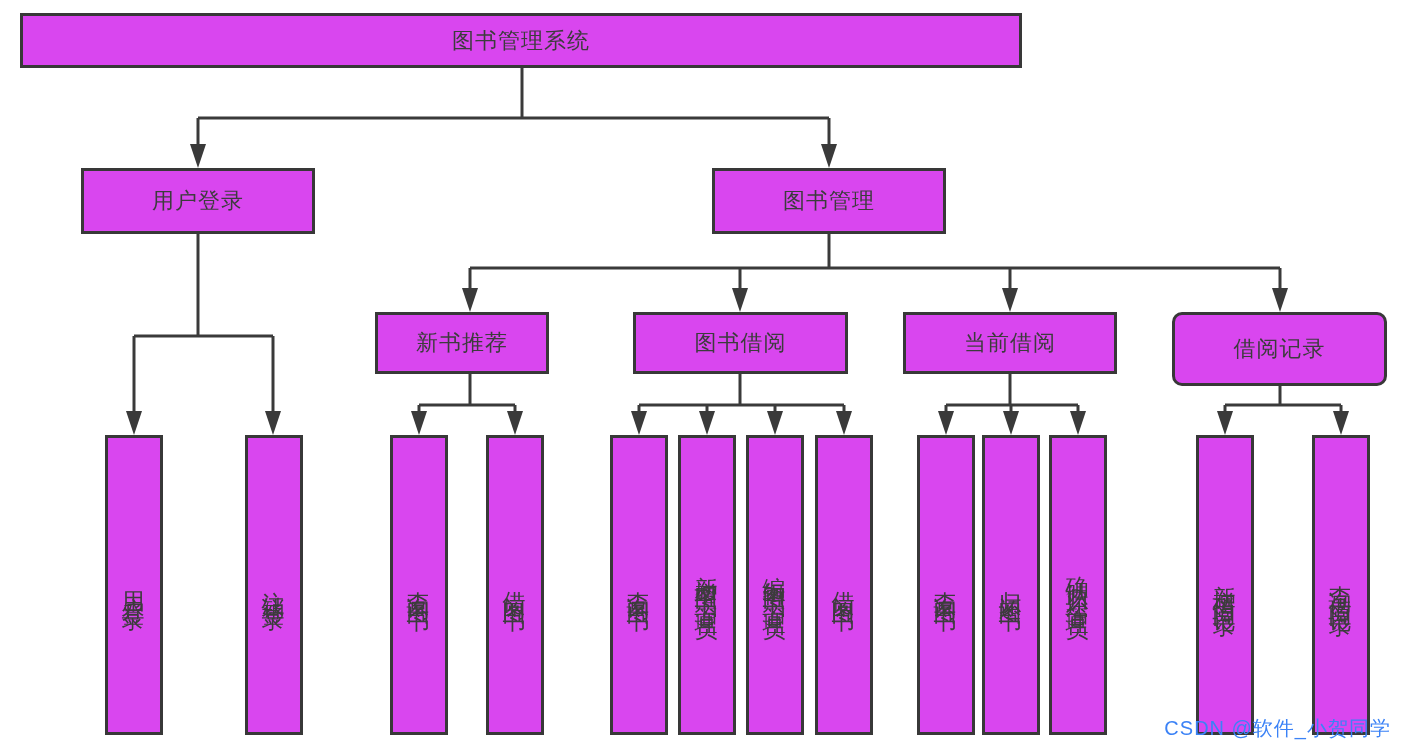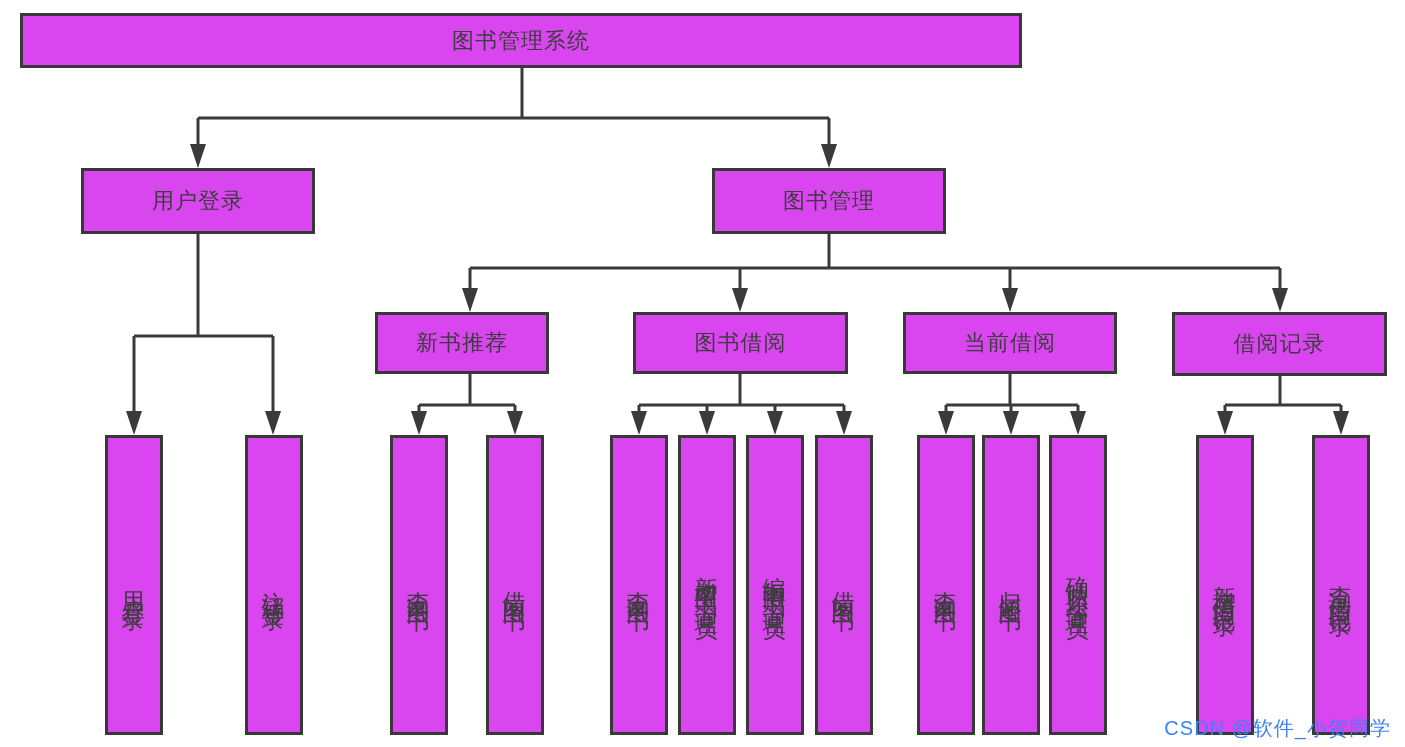--- a/index.html
+++ b/index.html
@@ -156,21 +156,21 @@
 
   <div class="node hbox" style="left:363px; top:312px; width:174px; height:62px;margin-left:12px;">
     <span>新书推荐</span>
   </div>
   <div class="node hbox" style="left:903px; top:312px; width:214px; height:62px;">
     <span>当前借阅</span>
   </div>
   <div class="node hbox" style="left:633px; top:312px; width:215px; height:62px;">
     <span>图书借阅</span>
   </div>
-  <div class="node hbox" style="left:1172px; top:312px; width:215px; height:64px;">
+  <div class="node hbox" style="left:1172px; top:312px; width:215px; height:74px;border-radius:10px;">
     <span>借阅记录</span>
   </div>
 
   <div class="node vbox" style="left:105px;">
     <span class="vtext">用户登录</span>
   </div>
   <div class="node vbox" style="left:245px;">
     <span class="vtext">注销登录</span>
   </div>
 

